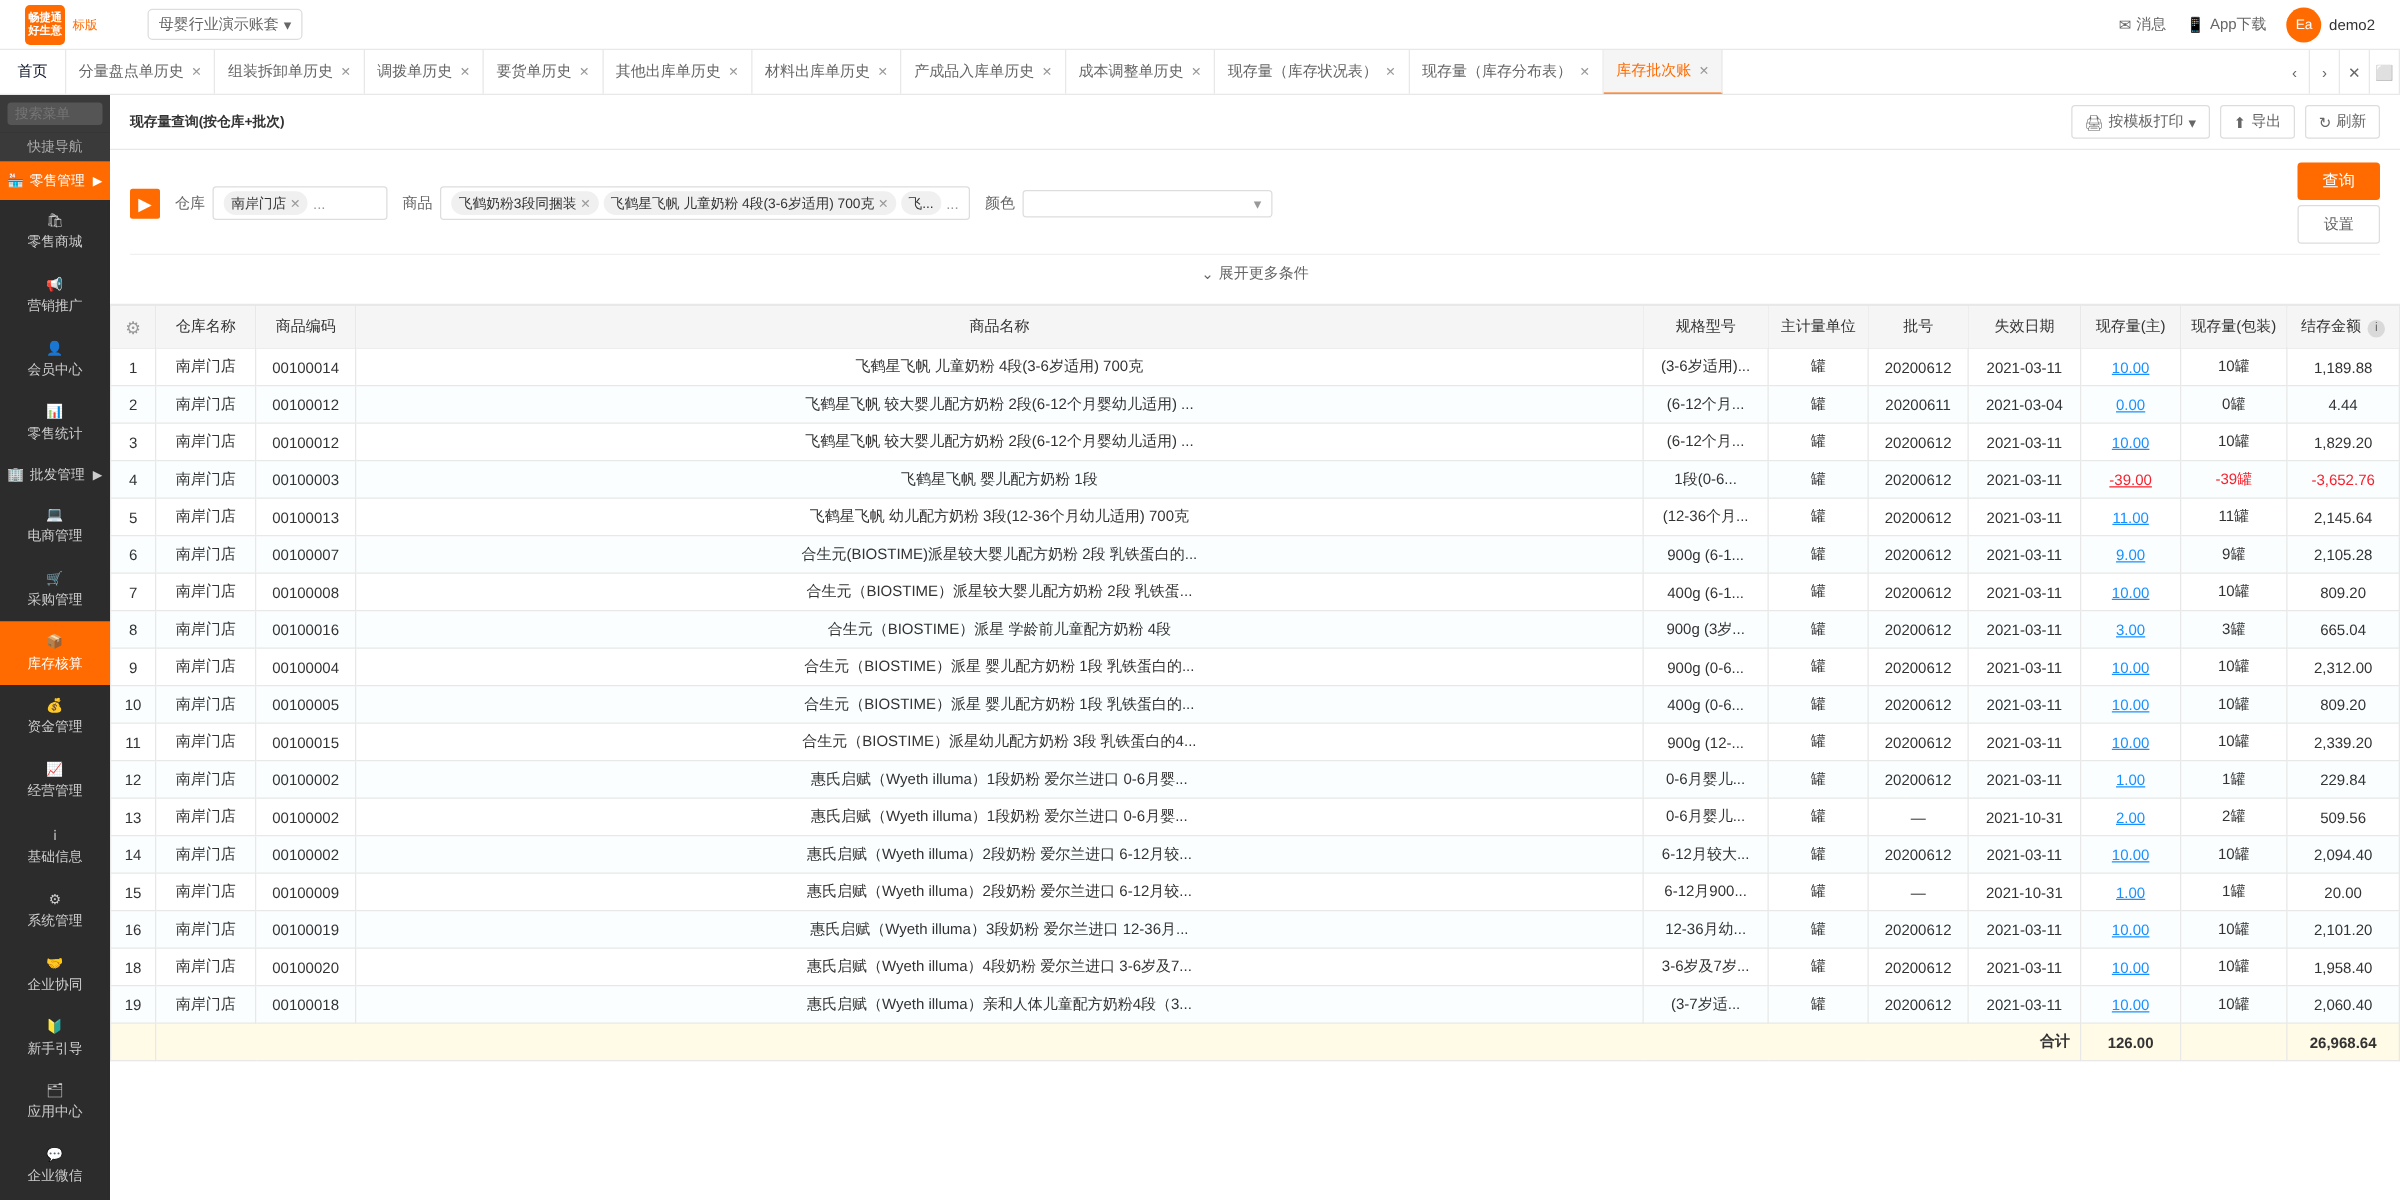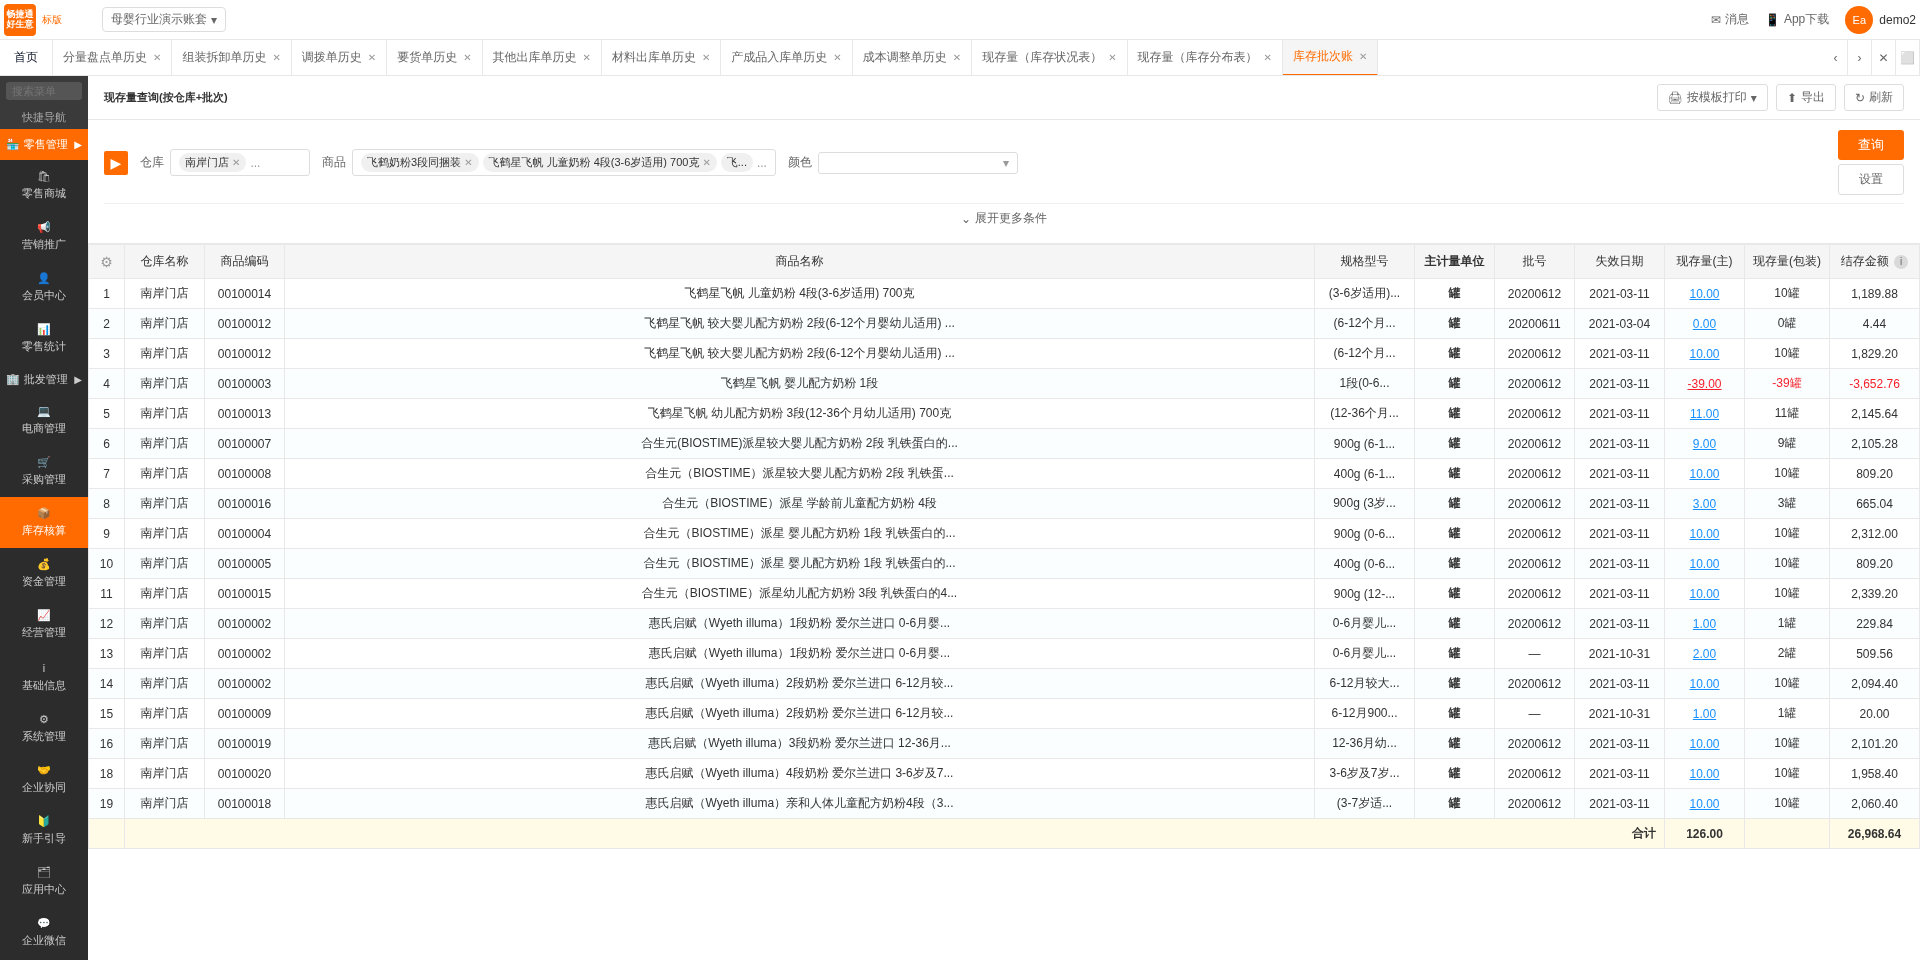--- a/index.html
+++ b/index.html
@@ -1,19 +1,19 @@
 <!DOCTYPE html>
 <html><head>
   <meta charset="utf-8">
   <style>
     * { box-sizing: border-box; margin: 0; padding: 0; }
     body { font-family: 'Microsoft YaHei', Arial, sans-serif; font-size: 12px; background: #f5f5f5; color: #333; height: 960px; overflow: hidden; display: flex; flex-direction: column; }
 
     
-    .top-bar { background: #fff; height: 40px; display: flex; align-items: center; border-bottom: 1px solid #e8e8e8; padding: 0 4px; gap: 10px; flex-shrink: 0; }
+    .top-bar { background: #fff; height: 40px; display: flex; align-items: center; border-bottom: 1px solid #e8e8e8; padding: 0 20px; gap: 10px; flex-shrink: 0; }
     .logo-area { display: flex; align-items: center; gap: 6px; width: 88px; }
     .logo-icon { width: 32px; height: 32px; background: #ff6b00; border-radius: 4px; display: flex; align-items: center; justify-content: center; color: white; font-size: 10px; font-weight: bold; }
     .company-selector { display: flex; align-items: center; gap: 4px; border: 1px solid #ddd; padding: 3px 8px; border-radius: 4px; background: #fff; cursor: pointer; font-size: 12px; color: #666; }
     .top-right { display: flex; align-items: center; gap: 16px; margin-left: auto; }
     .top-right-item { display: flex; align-items: center; gap: 4px; color: #666; cursor: pointer; font-size: 12px; }
     .avatar { width: 28px; height: 28px; border-radius: 50%; background: #ff6b00; color: white; display: flex; align-items: center; justify-content: center; font-size: 11px; }
 
     
     .tab-bar { background: #fff; border-bottom: 1px solid #e8e8e8; display: flex; align-items: center; height: 36px; flex-shrink: 0; overflow: hidden; }
     .tab-home { padding: 0 14px; height: 36px; display: flex; align-items: center; color: #0f172a; font-size: 12px; cursor: pointer; border-right: 1px solid #e8e8e8; }
@@ -64,21 +64,21 @@
     .table-area { flex: 1; overflow: auto; padding: 0; background: #fff; }
     table { width: 100%; border-collapse: collapse; font-size: 12px; }
     thead th { background: #f5f5f5; border: 1px solid #e8e8e8; padding: 8px 8px; text-align: center; color: #333; font-weight: normal; white-space: nowrap; position: sticky; top: 0; z-index: 1; }
     tbody td { border: 1px solid #e8e8e8; padding: 6px 8px; text-align: center; color: #333; }
     tbody tr:nth-child(even) { background: #fafeff; }
     .col-num { width: 36px; }
     .col-warehouse { width: 80px; }
     .col-code { width: 80px; }
     .col-name { min-width: 220px; text-align: center; }
     .col-spec { width: 100px; }
-    .col-unit { width: 80px; font-weight: bold; }
+    .col-unit { width: 80px; }
     .col-batch { width: 80px; }
     .col-expire { width: 90px; }
     .col-qty { width: 80px; }
     .col-pack { width: 80px; }
     .col-balance { width: 90px; }
     .text-link { color: #1890ff; text-decoration: underline; cursor: pointer; }
     .text-red { color: #f5222d; }
     .footer-row td { background: #fffbe6; font-weight: bold; border: 1px solid #e8e8e8; padding: 6px 8px; }
     .info-icon { display: inline-flex; align-items: center; justify-content: center; width: 14px; height: 14px; border-radius: 50%; background: #d9d9d9; color: #666; font-size: 10px; cursor: pointer; margin-left: 2px; }
     .settings-col { width: 28px; }

